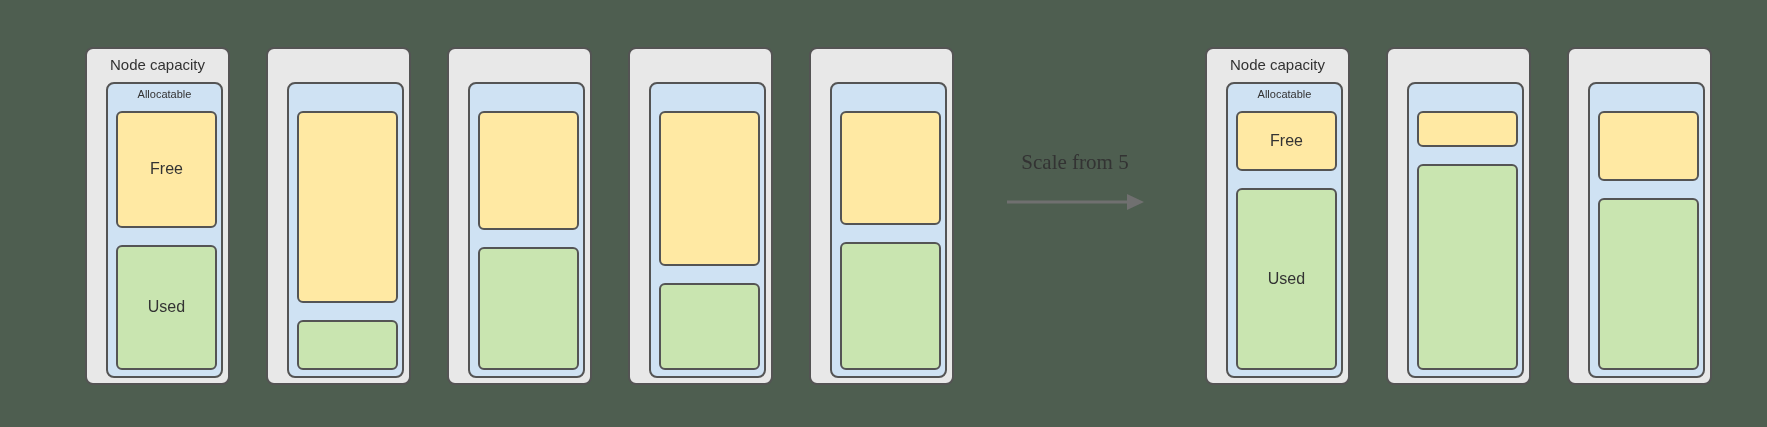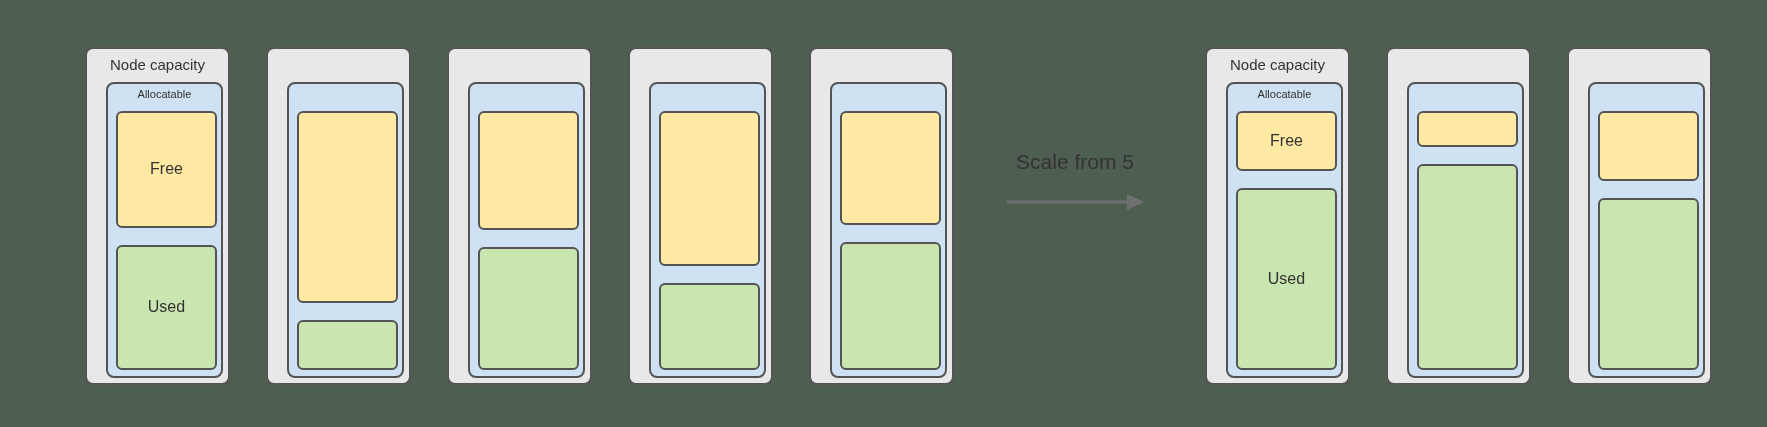--- a/index.html
+++ b/index.html
@@ -95,20 +95,21 @@
     position: absolute;
     left: 985px;
     top: 148px;
     width: 180px;
     text-align: center;
   }
   .annotation-line {
     font-size: 21px;
     line-height: 1.35;
     color: var(--text, #333333);
+    font-family: Liberation Serif, serif;
   }
   .annotation-arrow {
     margin-top: 16px;
   }
 </style>
 </head>
 <body>
 
 <div class="canvas">
 

